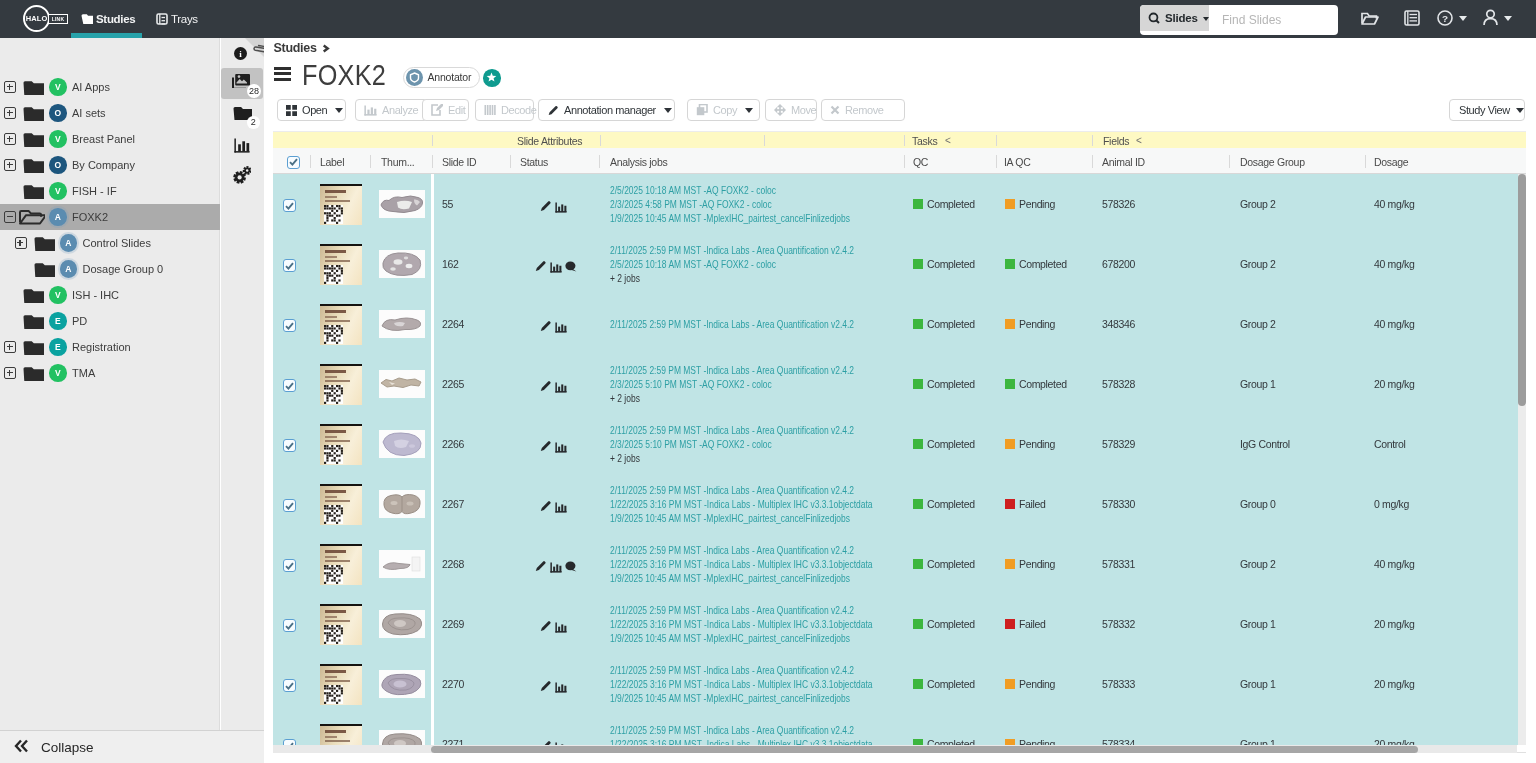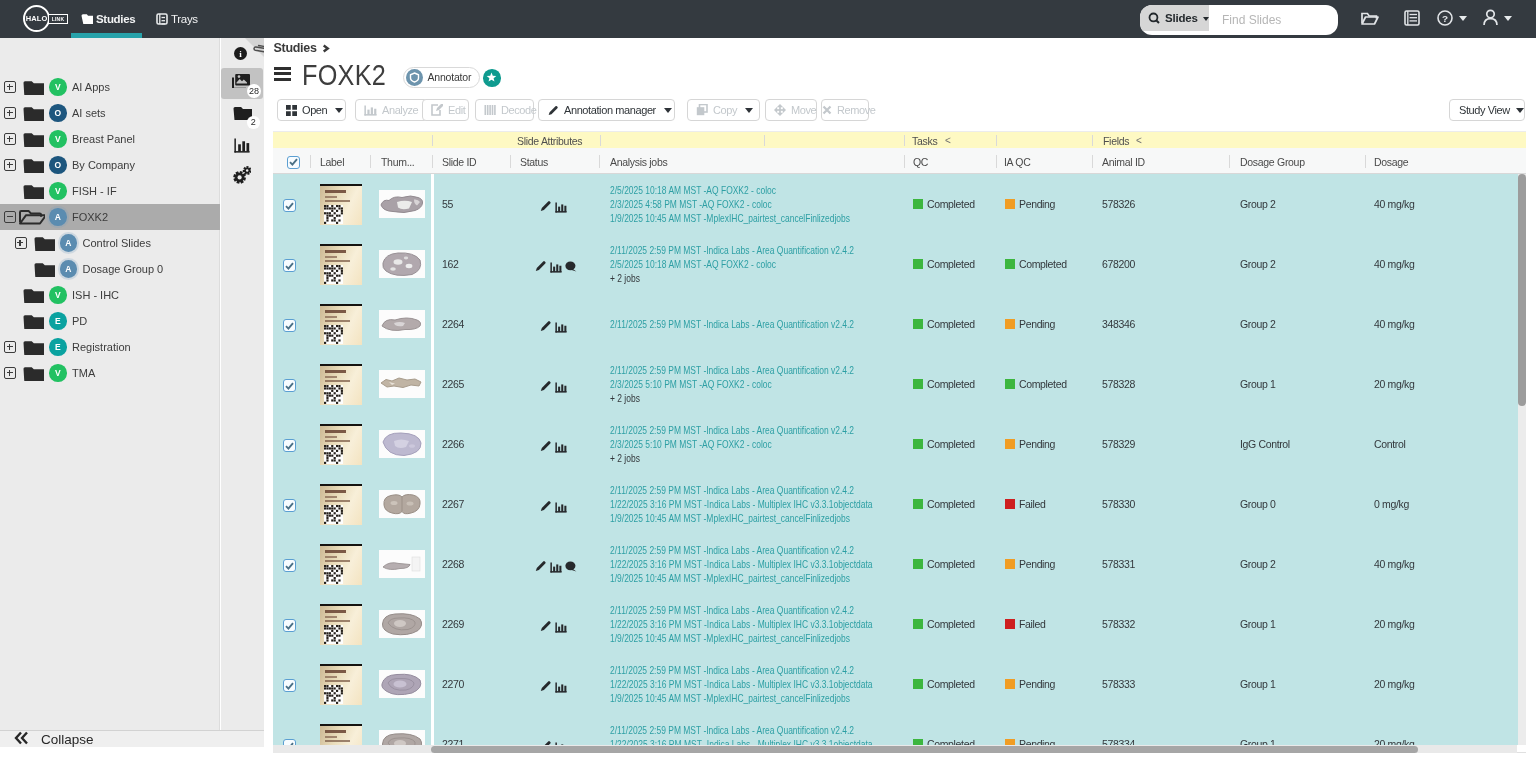--- a/index.html
+++ b/index.html
@@ -5,21 +5,21 @@
  font-family:"Liberation Sans",sans-serif;position:relative}
 .abs{position:absolute}
 
 #topbar{position:absolute;left:0;top:0;width:1536px;height:38px;background:#343a40}
 .tb-tab{position:absolute;top:0;height:38px;display:flex;align-items:center;color:#f2f3f4;font-size:11.5px;letter-spacing:-0.3px}
 #underline{position:absolute;left:71px;top:33px;width:71px;height:5px;background:#27a2aa}
 .logoc{position:absolute;left:23px;top:5px;width:27px;height:27px;border:2.5px solid #fff;border-radius:50%;
  color:#fff;font-size:7.5px;font-weight:bold;display:flex;align-items:center;justify-content:center;letter-spacing:.1px}
 .linkbox{position:absolute;left:48px;top:14px;width:20px;height:10px;border:1.5px solid #fff;background:#343a40;
  color:#fff;font-size:5px;font-weight:bold;display:flex;align-items:center;justify-content:center;letter-spacing:.2px}
-.srch{position:absolute;left:1140px;top:5px;width:198px;height:30px;border-radius:12px;background:#fff;overflow:hidden;display:flex}
+.srch{position:absolute;left:1140px;top:5px;width:198px;height:30px;border-radius:4px;background:#fff;overflow:hidden;display:flex}
 .srch .seg1{width:69px;height:26px;background:#d6d6d6;display:flex;align-items:center;color:#24292d;font-size:11.5px;font-weight:bold;letter-spacing:-0.2px}
 .srch .ph{flex:1;display:flex;align-items:center;padding-left:13px;color:#b6b6b6;font-size:12px}
 .caret{display:inline-block;width:0;height:0;border-left:4px solid transparent;border-right:4px solid transparent;border-top:5px solid #2e3338}
 .caret.lt{border-top-color:#e7eaec}
 .caret.sm{border-left-width:3.5px;border-right-width:3.5px;border-top-width:4.5px}
 
 #sidebar{position:absolute;left:0;top:38px;width:220px;height:692px;background:#ebebeb;border-right:1px solid #dcdcdc}
 #atoz{position:absolute;left:4px;top:3px;width:212px;height:26px;background:#fff;border:1px solid #d2d2d2;border-radius:2px;
  display:flex;align-items:center;padding-left:10px;font-size:10.5px;color:#3a3a3a}
 .trow{position:absolute;left:0;width:220px;height:26px}
@@ -30,21 +30,21 @@
 .expbox:before{left:1.5px;top:3.8px;width:6px;height:1.6px}
 .expbox.plus:after{left:3.7px;top:1.6px;width:1.6px;height:6px}
 .badge{position:absolute;width:17.5px;height:17.5px;border-radius:50%;color:#fff;font-size:8.5px;font-weight:bold;
  display:flex;align-items:center;justify-content:center}
 .bV{background:#22c162}.bO{background:#1d567e}.bA{background:#5b8cb0;box-shadow:0 0 0 2px rgba(120,160,190,.25)}.bE{background:#0aa2a0}
 
 #strip{position:absolute;left:221px;top:38px;width:43px;height:692px;background:#ebebeb}
 #selbox{position:absolute;left:0px;top:30px;width:42px;height:31px;background:#c2c2c2;border-radius:3px}
 .cbadge{position:absolute;background:#fff;border-radius:50%;color:#2b2b2b;display:flex;align-items:center;justify-content:center;font-size:9px}
 
-#cbar{position:absolute;left:0;top:730px;width:264px;height:17px;background:#efefef;border-top:1px solid #d2d2d2;
+#cbar{position:absolute;left:0;top:730px;width:264px;height:33px;background:#efefef;border-top:1px solid #d2d2d2;
  display:flex;align-items:center;color:#272727}
 
 #main{position:absolute;left:264px;top:38px;width:1272px;height:725px;background:#fff}
 #crumb{position:absolute;left:9.5px;top:2.5px;font-size:12.5px;font-weight:bold;color:#3a3a3a;letter-spacing:-0.3px}
 #title{position:absolute;left:38px;top:21px;font-size:29px;color:#3d3d3d;letter-spacing:.3px;transform:scaleX(.87);transform-origin:0 0}
 #burger{position:absolute;left:10px;top:29px;width:17px;height:14px}
 #burger div{height:2.8px;background:#2f2f2f;margin-bottom:2.7px}
 #annot{position:absolute;left:139px;top:29px;height:20.5px;border:1px solid #d9d9d9;border-radius:11px;background:#fff;
  display:flex;align-items:center;padding-right:8px;font-size:10.5px;color:#3a3a3a;letter-spacing:-0.2px}
 #annot .shieldc{width:17px;height:17px;border-radius:50%;background:#6d94ad;margin:0 5px 0 1.5px;display:flex;align-items:center;justify-content:center}
@@ -413,21 +413,21 @@
         <rect x="0.8" y="3.2" width="7.5" height="8" fill="#c3c8cc"></rect>
       </svg>Copy<span class="caret" style="margin-left:8px"></span></div>
 <div class="btn" style="left:501px;width:52px;color:#c3c8cc;padding-left:8px"><svg width="12" height="12" viewBox="0 0 12 12">
         <line x1="6.0" y1="1.5" x2="6.0" y2="10.5" stroke="#c3c8cc" stroke-width="1.7"></line>
         <line x1="1.5" y1="6.0" x2="10.5" y2="6.0" stroke="#c3c8cc" stroke-width="1.7"></line>
         <path d="M6.0 0 l3.2 3.2 h-6.4 Z" fill="#c3c8cc"></path>
         <path d="M6.0 12 l3.2 -3.2 h-6.4 Z" fill="#c3c8cc"></path>
         <path d="M0 6.0 l3.2 -3.2 v6.4 Z" fill="#c3c8cc"></path>
         <path d="M12 6.0 l-3.2 -3.2 v6.4 Z" fill="#c3c8cc"></path>
       </svg>Move</div>
-<div class="btn" style="left:557px;width:48px;color:#c3c8cc;"><svg width="10" height="10" viewBox="0 0 10 10">
+<div class="btn" style="left:557px;width:84px;color:#c3c8cc;padding-left:8px"><svg width="10" height="10" viewBox="0 0 10 10">
         <path d="M1.5 1.5 L8.5 8.5 M8.5 1.5 L1.5 8.5" stroke="#c3c8cc" stroke-width="2.2"></path>
       </svg>Remove</div>
 <div class="btn" style="left:1185px;width:76px;padding-left:9px">Study View<span class="caret" style="margin-left:6px"></span></div>
 <div id="tbl">
 <div id="grow">
 <div class="gtxt" style="left:244px">Slide Attributes</div>
 <div class="gtxt" style="left:639px">Tasks</div>
         <div class="gtxt" style="left:672px;color:#707070;font-size:10px">&lt;</div>
 <div class="gtxt" style="left:830px">Fields</div>
         <div class="gtxt" style="left:863px;color:#707070;font-size:10px">&lt;</div>

